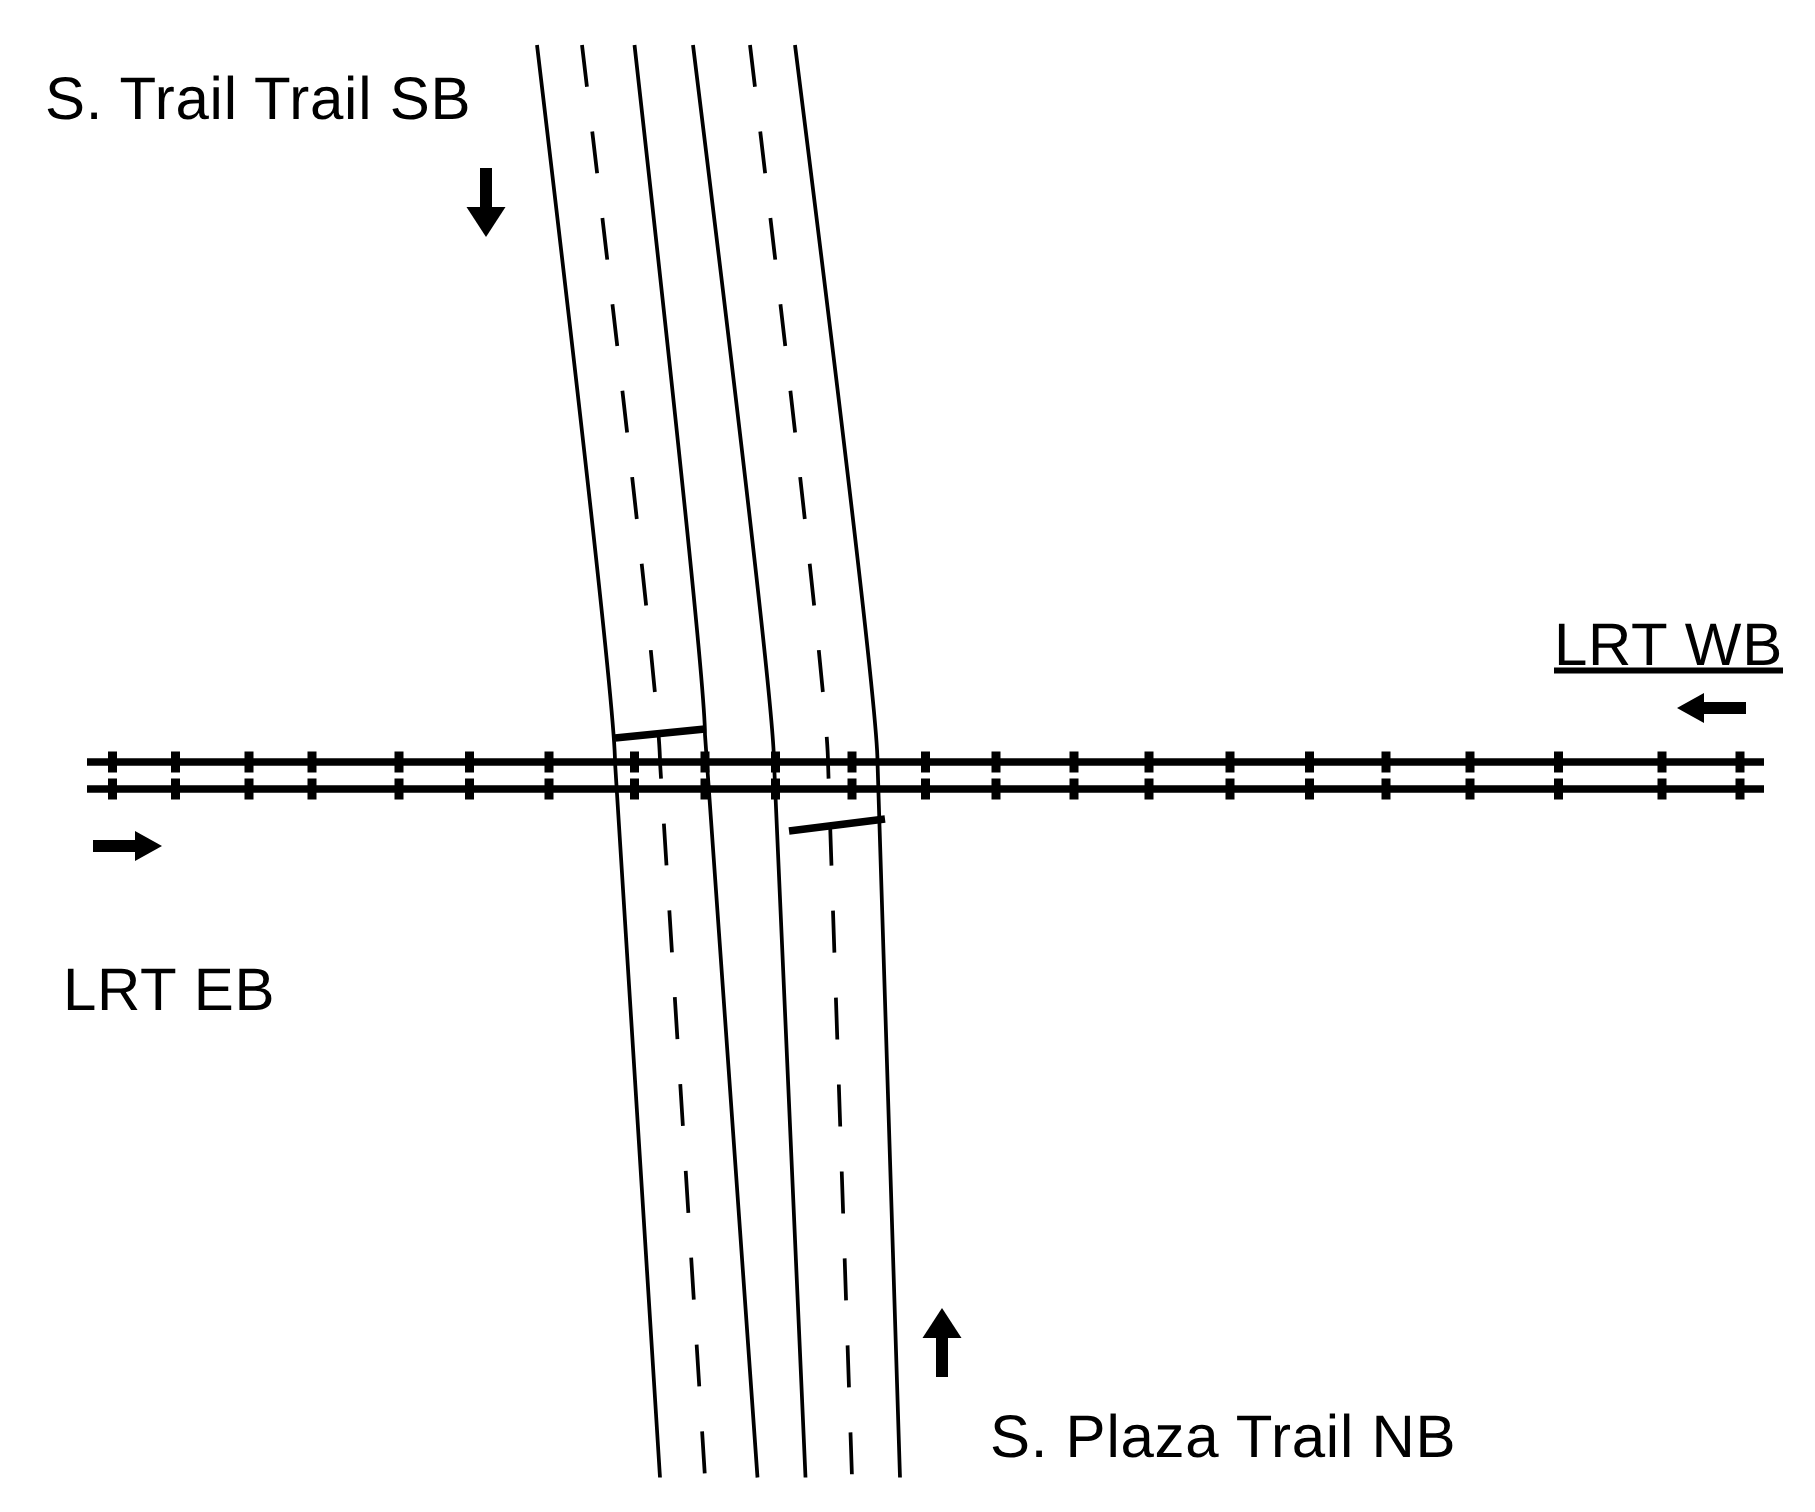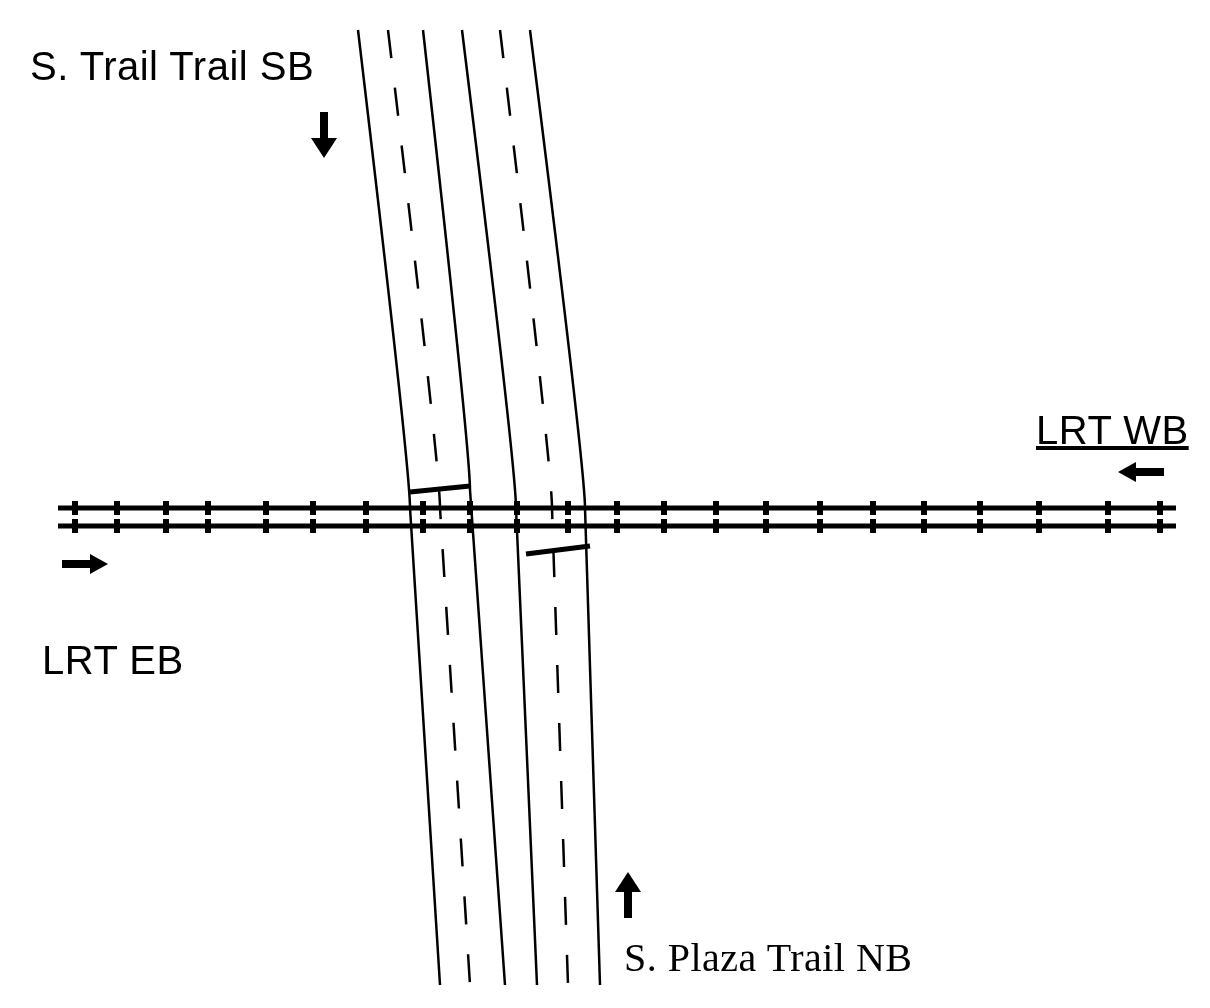--- a/index.html
+++ b/index.html
@@ -92,15 +92,15 @@
     <rect x="1132" y="468" width="32" height="8" fill="#000"></rect>
     <polygon points="1136,462 1136,482 1118,472" fill="#000"></polygon>
   </g>
   <g>
     <rect x="62" y="560" width="32" height="8" fill="#000"></rect>
     <polygon points="90,554 90,574 108,564" fill="#000"></polygon>
   </g>
 </svg>
 
 <div class="label" style="left:30px; top:46px;">S. Trail Trail SB</div>
-<div class="label" style="left:624px; top:938px;font-family:Liberation Serif, serif;">S. Plaza Trail NB</div>
+<div class="label" style="left:660px; top:938px;">S. Plaza Trail NB</div>
 <div class="label" style="left:1036px; top:410px;text-decoration:underline;">LRT WB</div>
 <div class="label" style="left:42px; top:598px;margin-top:42px;">LRT EB</div>
 
 </body></html>

